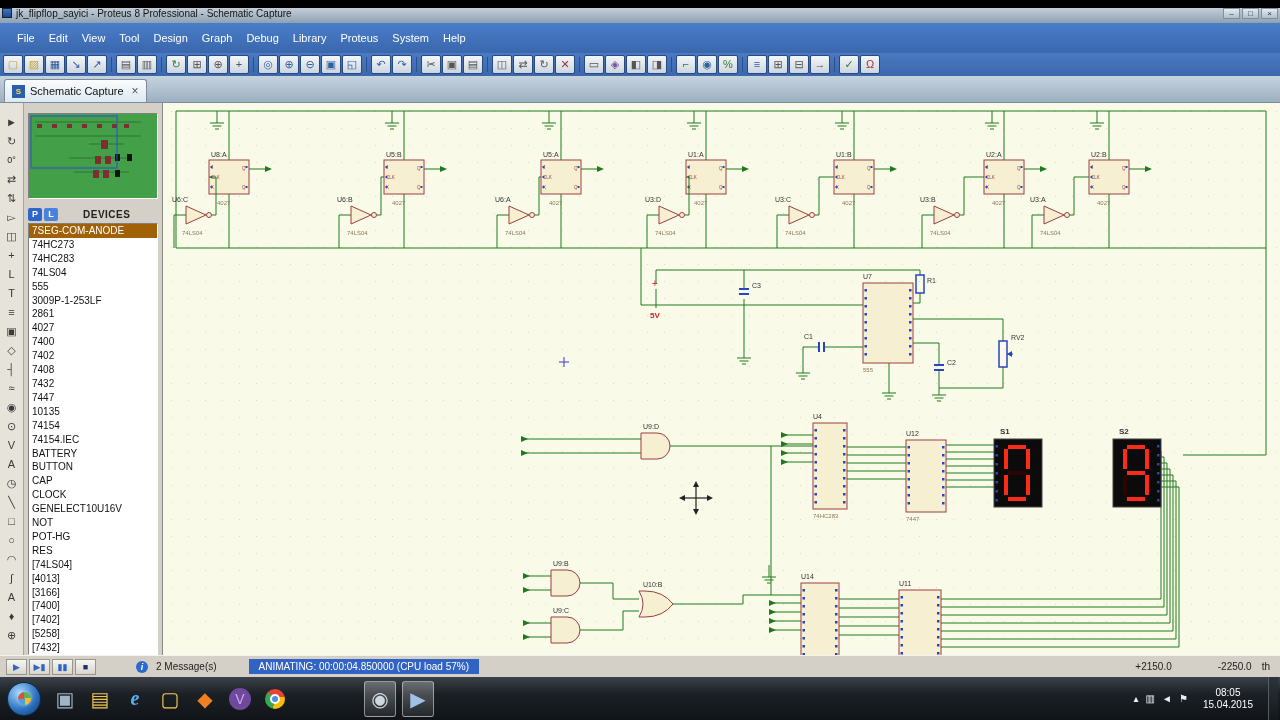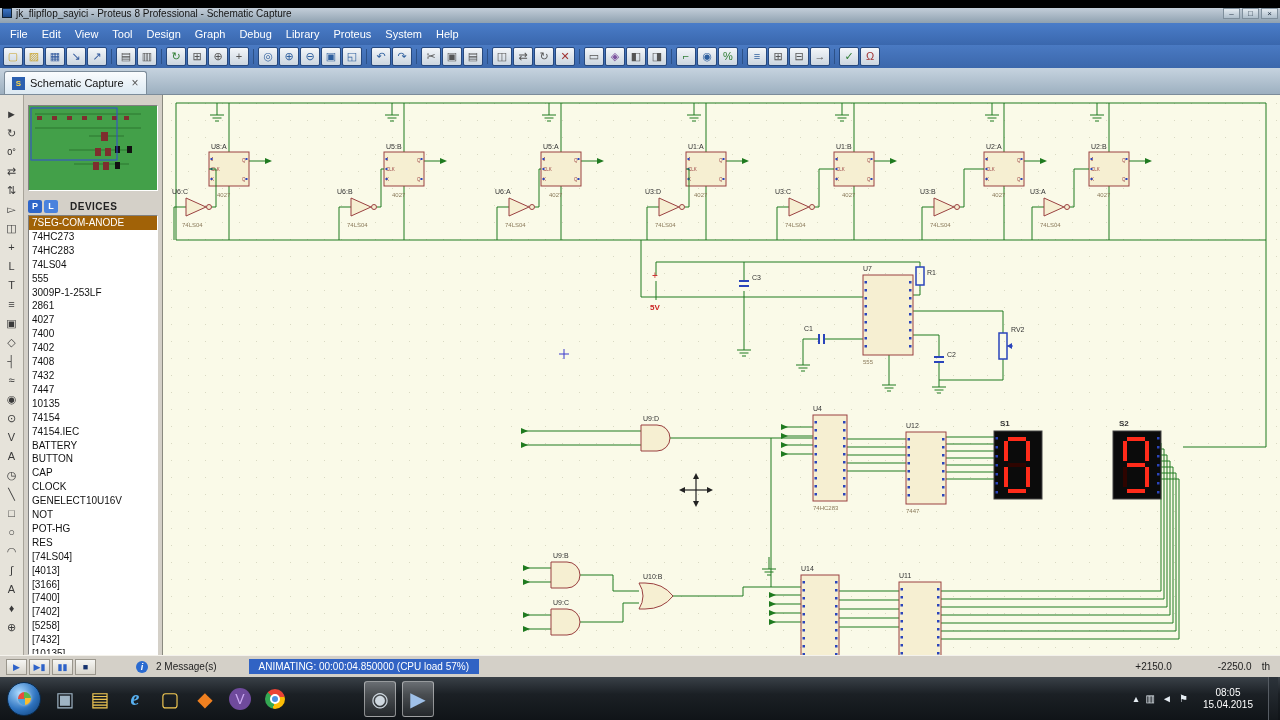--- a/index.html
+++ b/index.html
@@ -5,40 +5,40 @@
 *{margin:0;padding:0;box-sizing:border-box}
 html,body{width:1280px;height:720px;overflow:hidden}
 body{font-family:"Liberation Sans",sans-serif;background:#000}
 .screen{position:relative;width:1280px;height:720px;background:#000}
 .letterbox{height:8px;background:#000}
 .window{height:669px;display:flex;flex-direction:column;background:#d4d0c8}
 .titlebar{height:15px;background:linear-gradient(#c3ced9,#8fa1b0);display:flex;align-items:flex-start;padding:0 2px;font-size:10px;color:#141414}
 .app-icon{width:10px;height:10px;background:linear-gradient(#3c74c4,#1d4a8a);border:1px solid #123;margin-right:4px}
 .win-controls{margin-left:auto;display:flex;gap:2px}
 .win-btn{width:17px;height:11px;background:linear-gradient(#e4ebf1,#aebecb);border:1px solid #7f8f9c;font-size:8px;line-height:9px;text-align:center;color:#234}
-.menubar{height:22px;background:linear-gradient(#4a7dc9,#3a67ad);display:flex;align-items:center;padding-left:3px}
+.menubar{height:30px;background:linear-gradient(#4a7dc9,#3a67ad);display:flex;align-items:center;padding-left:10px}
 .menu-item{color:#fff;font-size:11px;padding:0 7px;line-height:15px;cursor:default}
 .toolbar{height:23px;background:linear-gradient(#4a7ac3,#3b67ab);display:flex;align-items:center;padding:0 3px;gap:1px}
 .tb-btn{flex:0 0 auto;width:20px;height:19px;background:linear-gradient(#f3f6f9,#ccd6e0);border:1px solid #27497e;border-radius:2px;font-size:11px;line-height:17px;text-align:center;cursor:default}
 .tb-sep{flex:0 0 auto;width:7px;height:19px;position:relative}
 .tb-sep:after{content:"";position:absolute;left:3px;top:2px;bottom:2px;width:1px;background:#2c5188}
 .tabbar{height:27px;background:linear-gradient(#c6d3df,#9db0c0);display:flex;align-items:flex-end;padding:3px 4px 0;border-bottom:1px solid #7c8c9a}
 .tab{height:23px;background:linear-gradient(#fafcfe,#dce9f2);border:1px solid #7c8c9a;border-bottom:none;border-radius:3px 3px 0 0;display:flex;align-items:center;padding:0 7px;font-size:11px;gap:5px;color:#111}
 .isis-icon{width:13px;height:13px;background:#2a5fb0;color:#ffd84a;font-size:8px;font-weight:bold;text-align:center;line-height:13px}
 .tab-close{color:#555;font-size:12px;margin-left:3px}
 .main{flex:1;display:flex;min-height:0}
 .left-strip{width:24px;background:#e6e3da;border-right:1px solid #a8a49a;padding-top:10px;display:flex;flex-direction:column;align-items:center;gap:1px}
 .ls-btn{width:20px;height:18px;font-size:11px;color:#3a3a3a;text-align:center;line-height:18px;cursor:default}
 .ls-text{font-size:9px;color:#222}
 .side-panel{width:138px;background:#d4d0c8;display:flex;flex-direction:column;padding:10px 4px 0}
 .minimap{width:130px;height:86px;border:1px solid;border-color:#808080 #fff #fff #808080;background:#43a049;overflow:hidden}
 .pl-header{height:18px;display:flex;align-items:center;gap:2px;margin-top:6px}
 .pl-btn{width:14px;height:13px;color:#fff;font-size:9px;font-weight:bold;text-align:center;line-height:13px;border-radius:2px;cursor:default}
 .pl-btn.p{background:#2f66c9}.pl-btn.l{background:#4a82dd}
-.devices-title{font-size:10px;font-weight:bold;color:#222;margin-left:10px;letter-spacing:.5px}
+.devices-title{font-size:10px;font-weight:bold;color:#222;margin-left:23px;letter-spacing:.5px}
 .device-list{flex:1;background:#fff;border:1px solid;border-color:#808080 #fff #fff #808080;overflow:hidden}
 .device-item{font-size:10px;line-height:13.9px;padding-left:3px;color:#111;white-space:nowrap;cursor:default}
 .device-item.selected{background:#a16207;color:#fff}
 .canvas{flex:1;position:relative;background-color:#fafae8;border-left:1px solid #8a8a80;overflow:hidden;background-image:radial-gradient(circle,#d9d9c2 0.8px,transparent 1px);background-size:17px 17px}
 .canvas svg{position:absolute;left:0;top:0}
 .statusbar{height:22px;background:#d4d0c8;border-top:1px solid #f4f2ec;display:flex;align-items:center;padding:0 6px;font-size:10px;color:#222;gap:4px}
 .sim-btn{width:21px;height:16px;background:linear-gradient(#f6f6f3,#d8d5cc);border:1px solid #9a968c;text-align:center;font-size:9px;line-height:14px;cursor:default}
 .info-icon{width:12px;height:12px;border-radius:50%;background:#2a6ad0;color:#fff;font-size:9px;font-weight:bold;font-style:italic;text-align:center;line-height:12px;margin-left:36px}
 .msg-text{margin-left:4px}
 .animating{background:#3163c4;color:#fff;padding:2px 10px;font-size:10px;margin-left:28px;white-space:nowrap}

